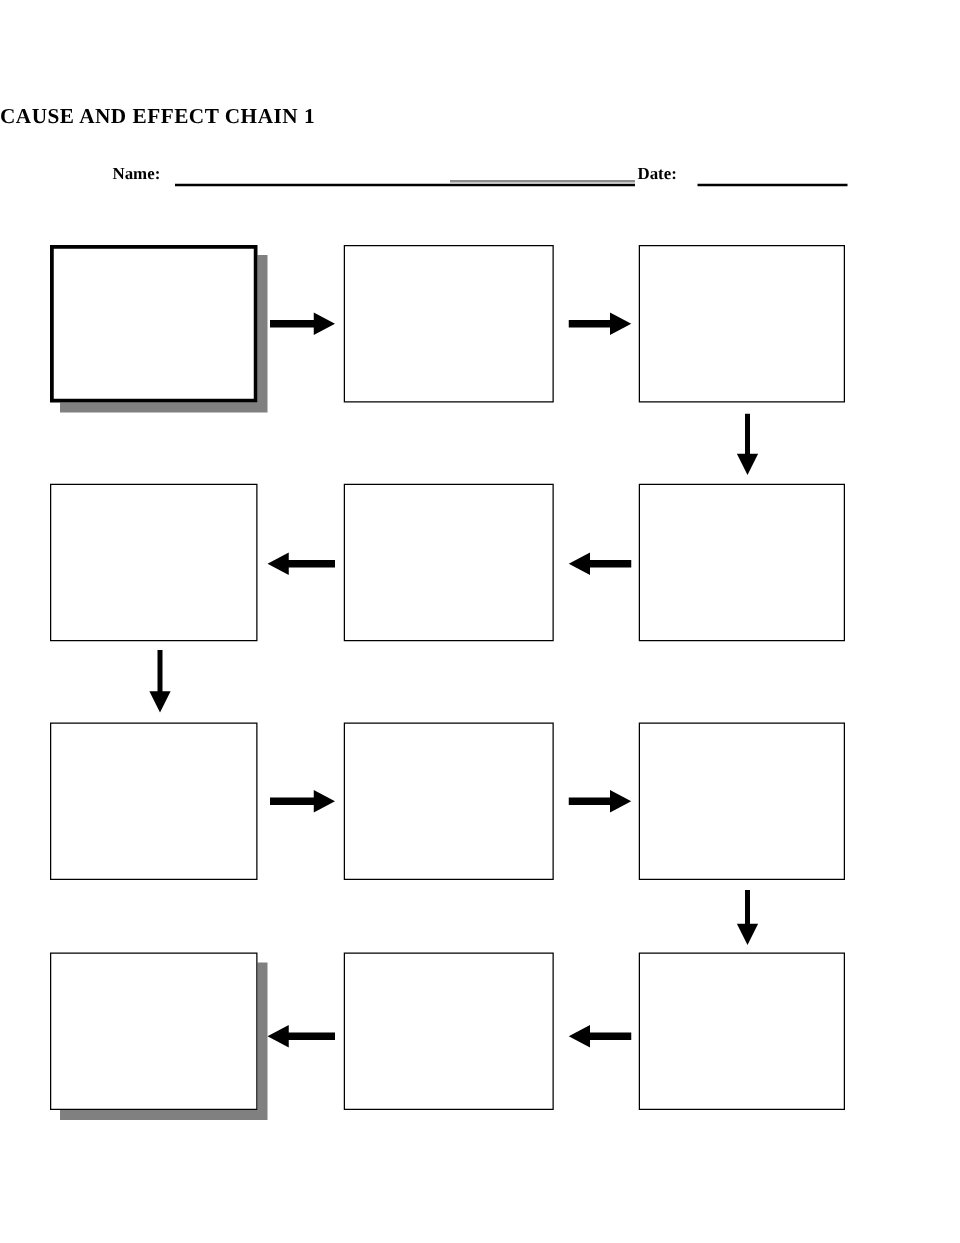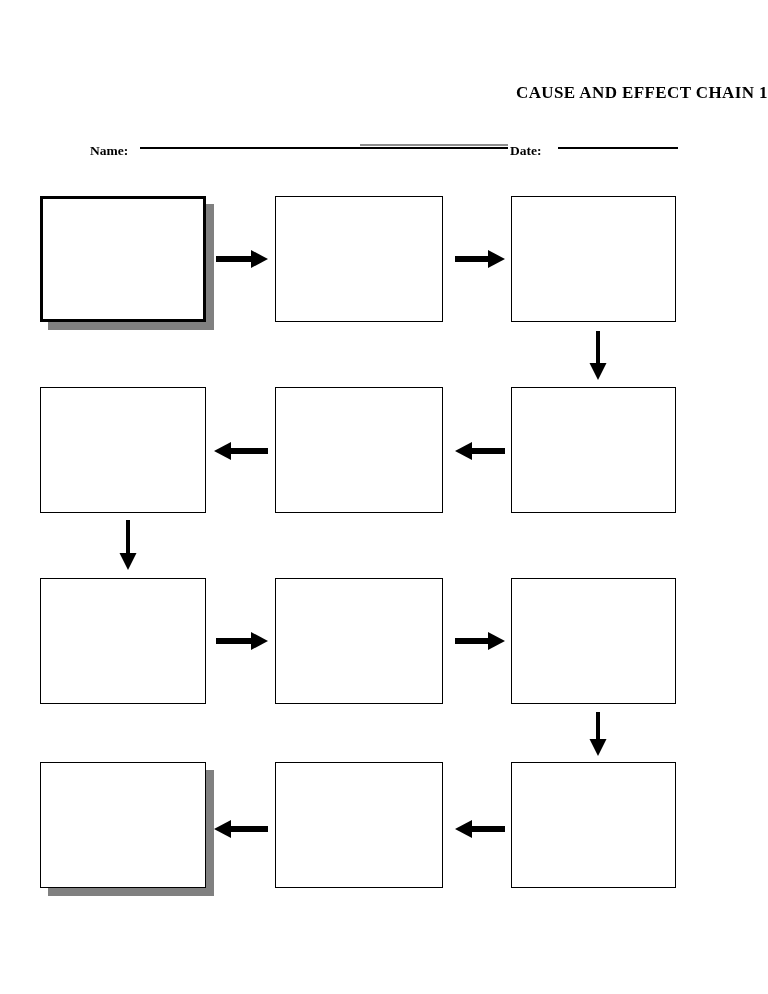--- a/index.html
+++ b/index.html
@@ -16,37 +16,37 @@
     font-family: "Liberation Serif", "DejaVu Serif", serif;
     color: #000000;
   }
 
   
   #worksheet-title {
     position: absolute;
     top: 83px;
     left: 0;
     width: 768px;
-    text-align: right;
+    text-align: left;
     font-size: 17px;
     font-weight: bold;
     letter-spacing: 0.4px;
     font-family: "Liberation Serif", "DejaVu Serif", serif;
   }
 
   #name-date-row {
     position: absolute;
     top: 130px;
     left: 90px;
     width: 600px;
     height: 22px;
   }
   .field-label {
     position: absolute;
-    top: 12px;
+    top: 0;
     font-size: 13.5px;
     font-weight: bold;
     font-family: "Liberation Serif", "DejaVu Serif", serif;
     line-height: 18px;
   }
   .field-rule {
     position: absolute;
     height: 0;
     border-bottom: 2px solid #000000;
   }

